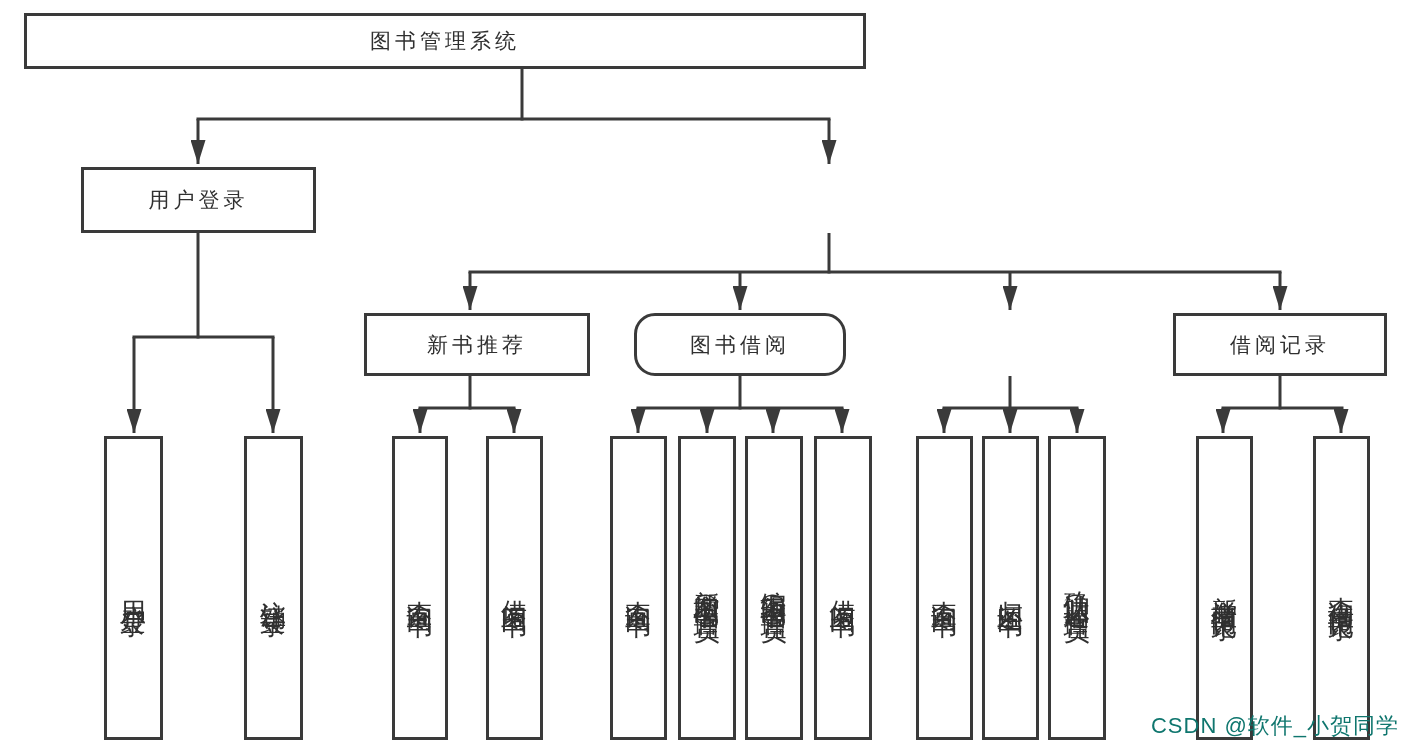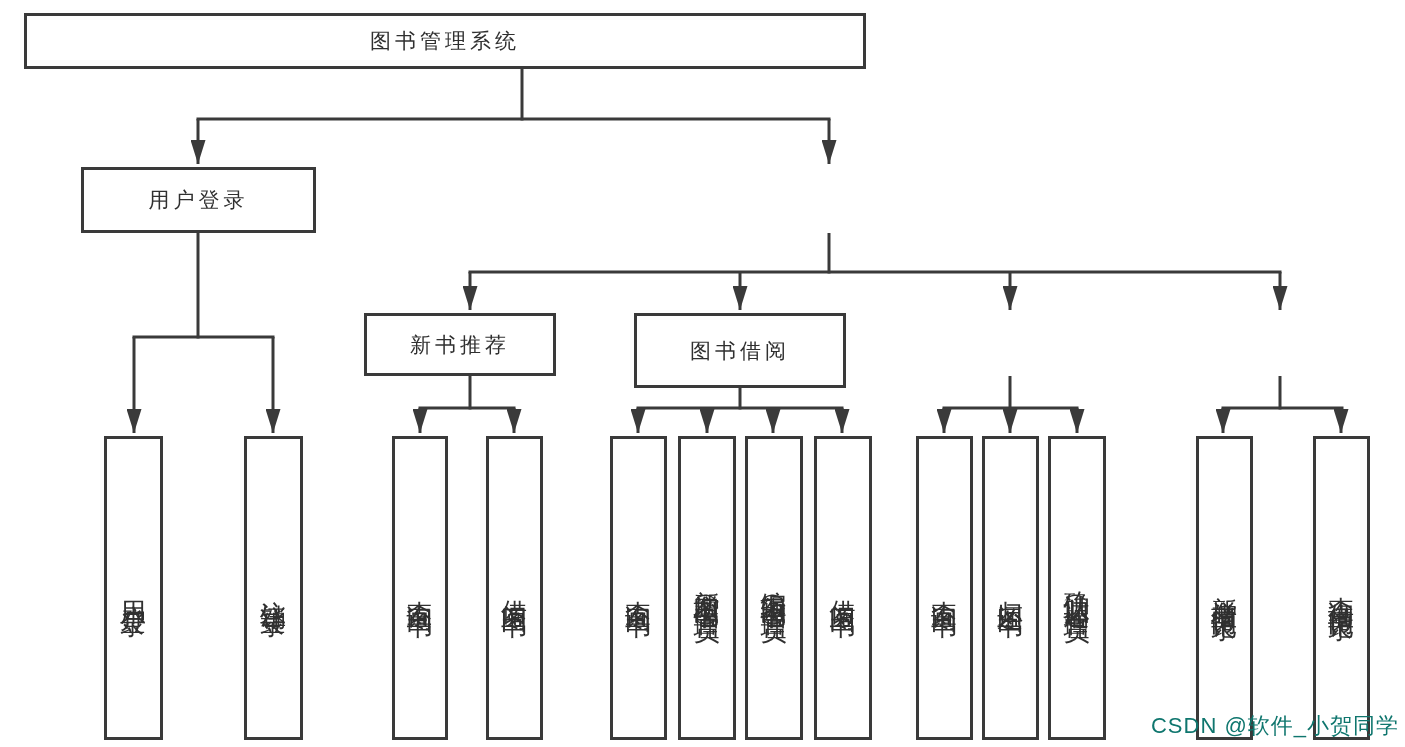--- a/index.html
+++ b/index.html
@@ -116,25 +116,28 @@
   </svg>
 
   <div class="hnode" style="left:24px;top:13px;width:842px;height:56px;">
     <span>图书管理系统</span>
   </div>
 
   <div class="hnode" style="left:81px;top:167px;width:235px;height:66px;">
     <span>用户登录</span>
   </div>
 
-  <div class="hnode" style="left:364px;top:313px;width:192px;height:63px;">
+  <div class="hnode" style="left:364px;top:313px;width:226px;height:63px;">
     <span>新书推荐</span>
   </div>
-  <div class="hnode" style="left:634px;top:313px;width:212px;height:75px;">
+  <div class="hnode" style="left:634px;top:313px;width:212px;height:63px;border-radius:21px;">
     <span>图书借阅</span>
+  </div>
+  <div class="hnode" style="left:1173px;top:313px;width:214px;height:63px;">
+    <span>借阅记录</span>
   </div>
 
   <div class="leaf" style="left:104px;top:436px;width:59px;height:304px;">
     <span class="vtext">用户登录</span>
   </div>
   <div class="leaf" style="left:244px;top:436px;width:59px;height:304px;">
     <span class="vtext">注销登录</span>
   </div>
 
   <div class="leaf" style="left:392px;top:436px;width:56px;height:304px;">

